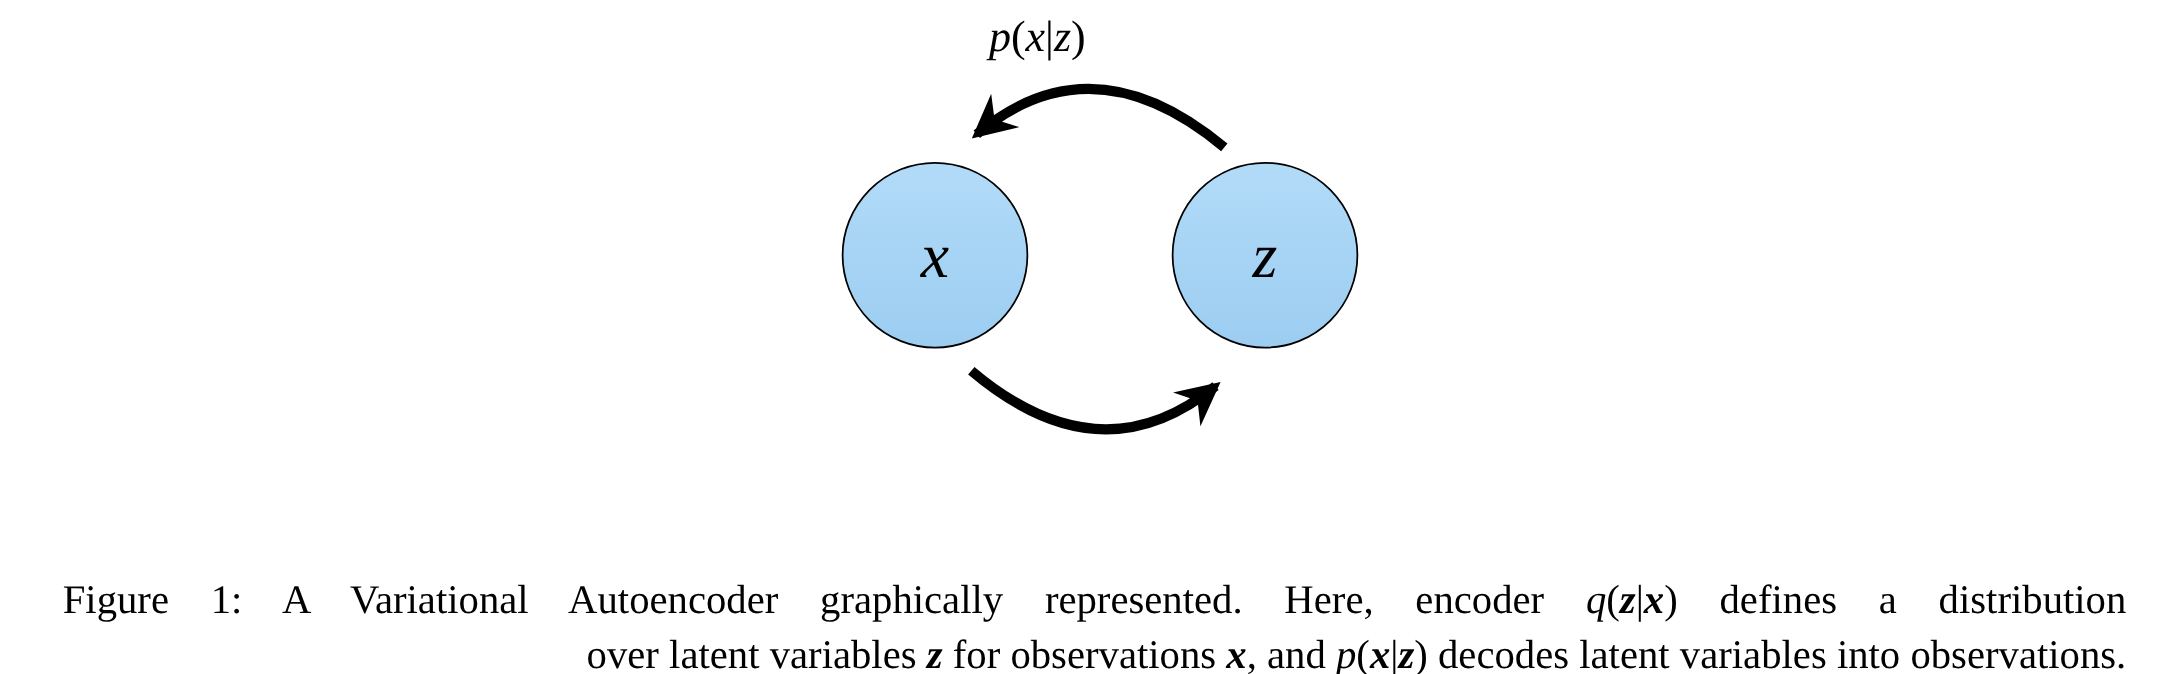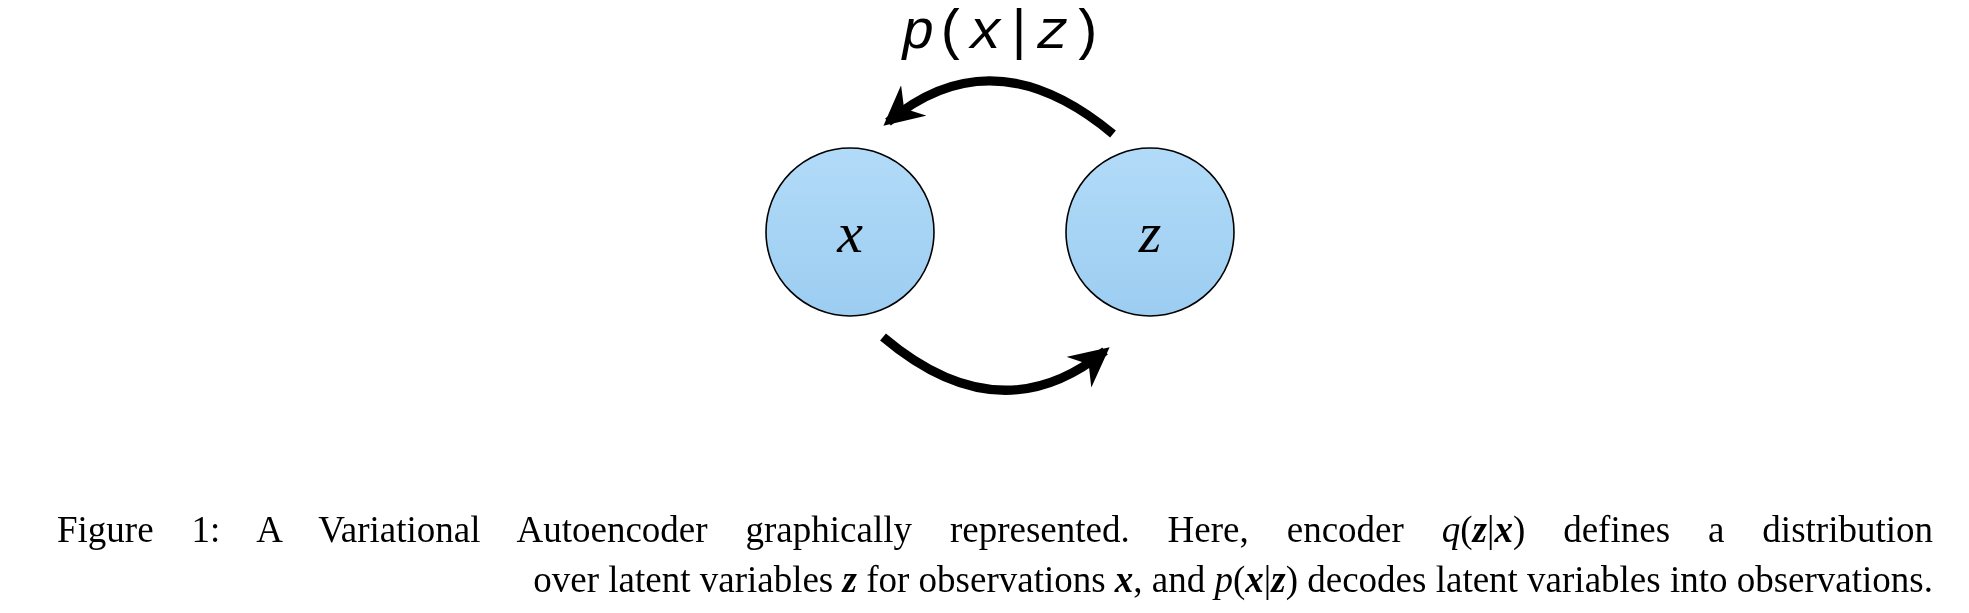--- a/index.html
+++ b/index.html
@@ -21,25 +21,24 @@
     left: 0;
     top: 0;
   }
   .edge-path {
     fill: none;
     stroke-width: 9;
     stroke-linecap: butt;
   }
   .math-label {
     position: absolute;
-    text-align: right;
-    font-size: 56px;
+    text-align: left;
+    font-size: 40px;
     line-height: 52px;
     white-space: nowrap;
-    font-family: Liberation Mono, monospace;
   }
   .node-label {
     position: absolute;
     width: 120px;
     height: 72px;
     line-height: 72px;
     text-align: center;
     font-size: 58px;
   }
   
@@ -50,20 +49,21 @@
     position: absolute;
     left: 57px;
     top: 505px;
     width: 1876px;
     font-size: 37px;
     line-height: 50px;
   }
   .caption-line-1 {
     text-align: justify;
     text-align-last: justify;
+    margin-top: 16px;
   }
   .caption-line-2 {
     text-align: right;
   }
 </style>
 </head>
 <body>
 
 <div class="stage">
 

